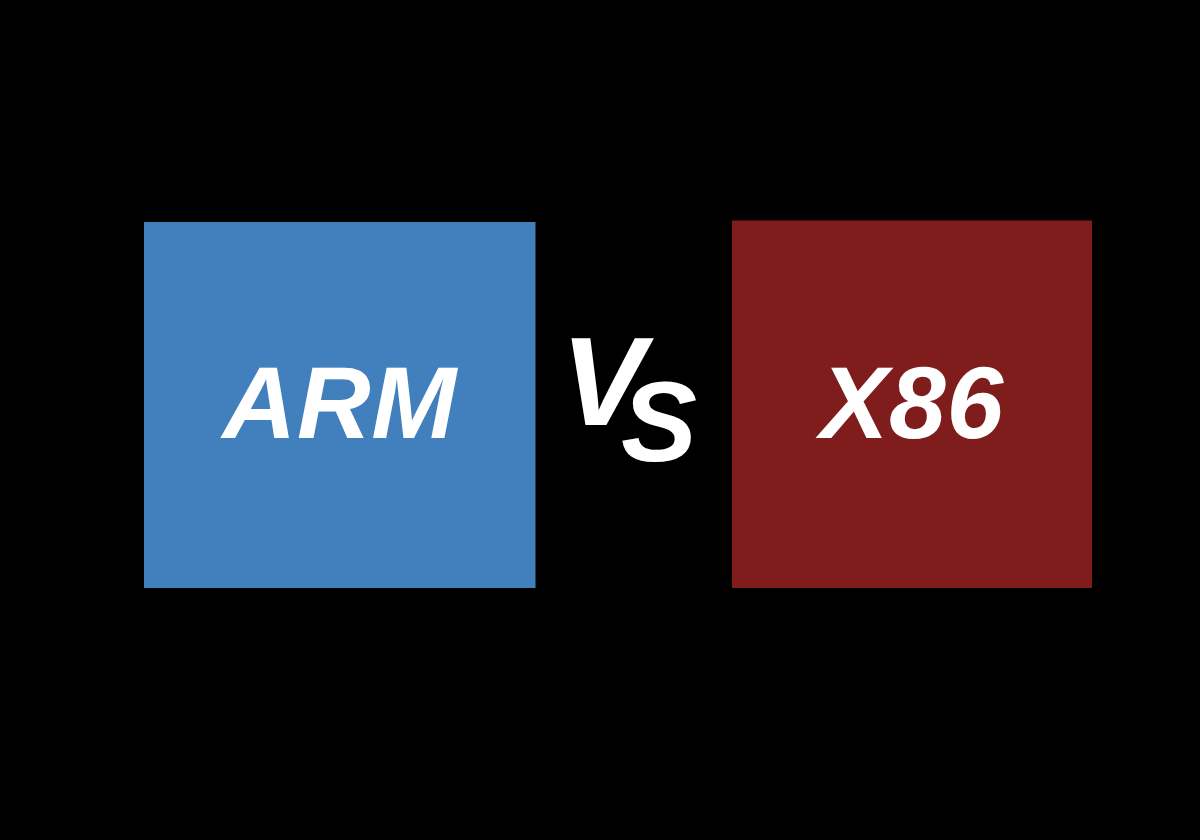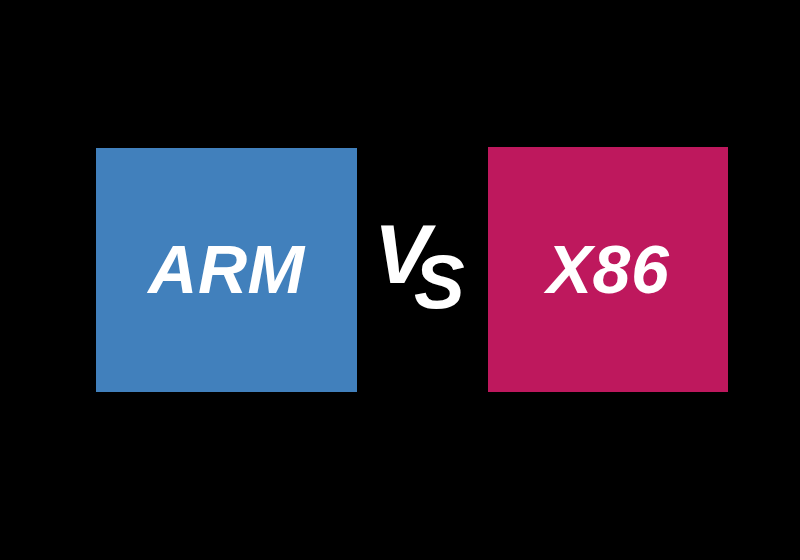--- a/index.html
+++ b/index.html
@@ -51,21 +51,21 @@
 
   #tile-arm .tile-label {
     transform: translateY(-1px);
   }
 
   #tile-x86 {
     left: 488px;
     top: 147px;
     width: 240px;
     height: 245px;
-    background: #be185d;
+    background: #7f1d1d;
   }
 
   #tile-x86 .tile-label {
     transform: translateY(-1px);
   }
 
   
   .versus {
     position: absolute;
     left: 374px;

